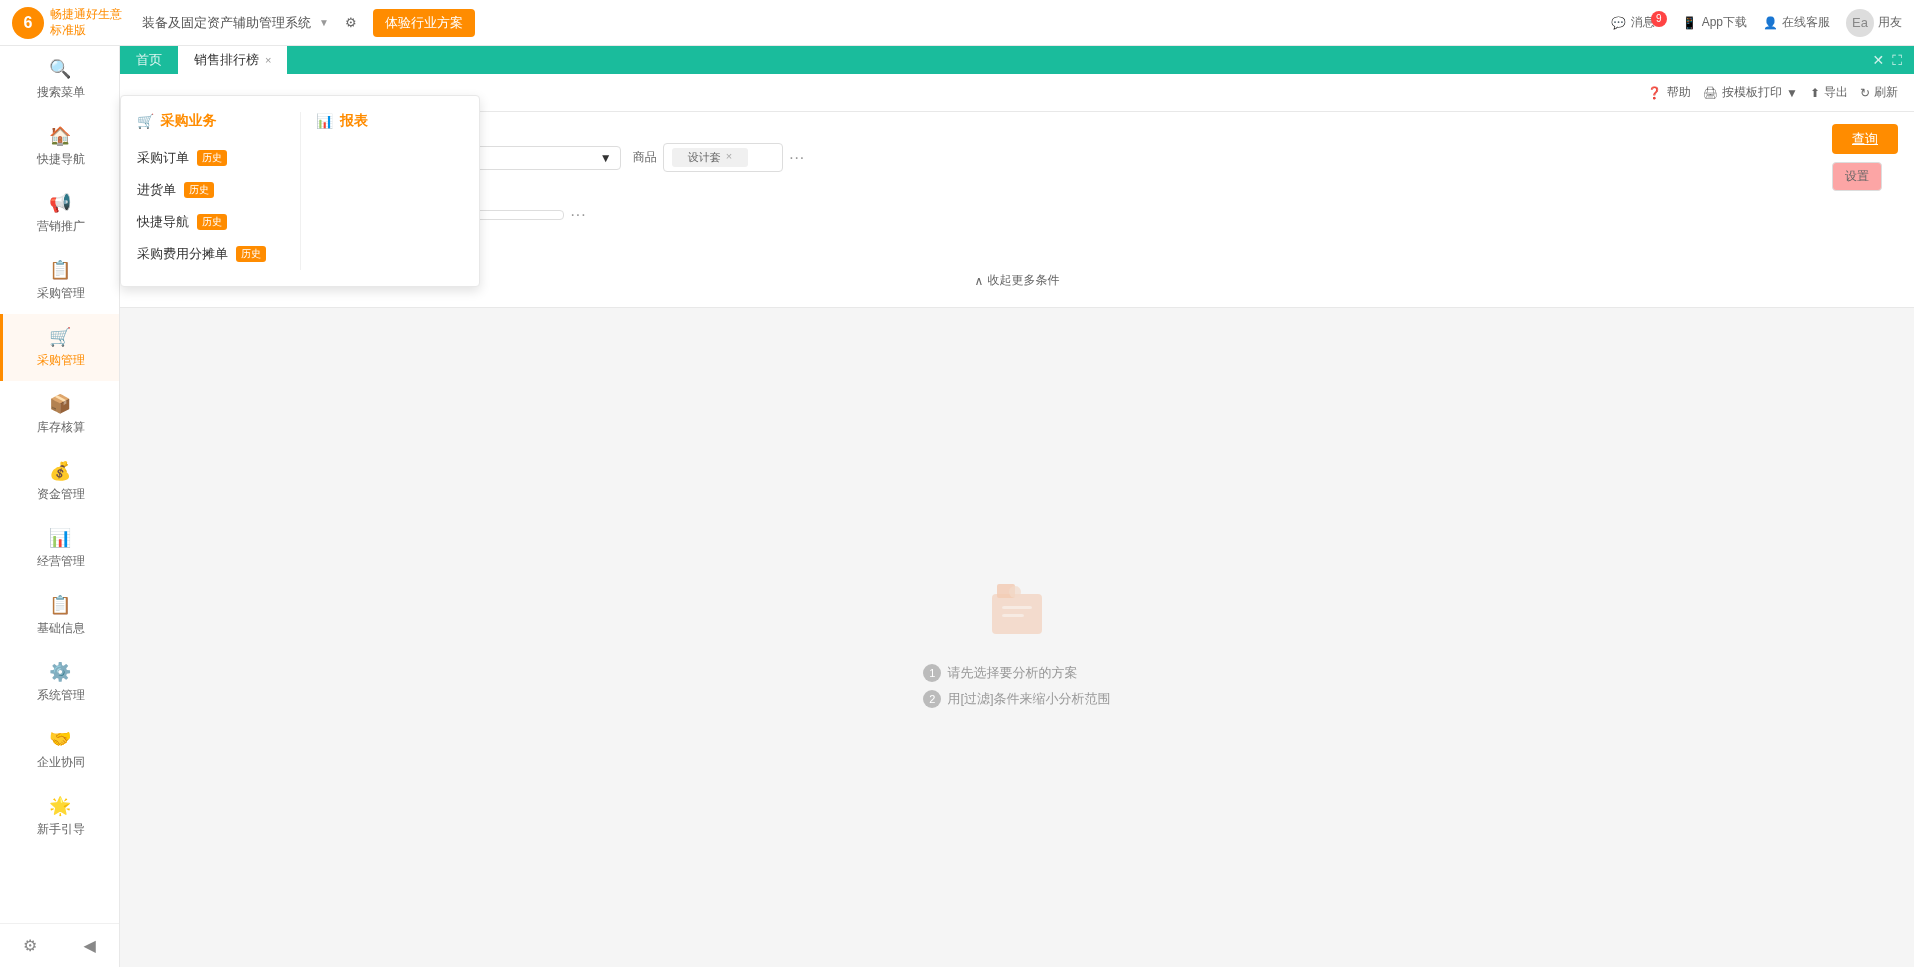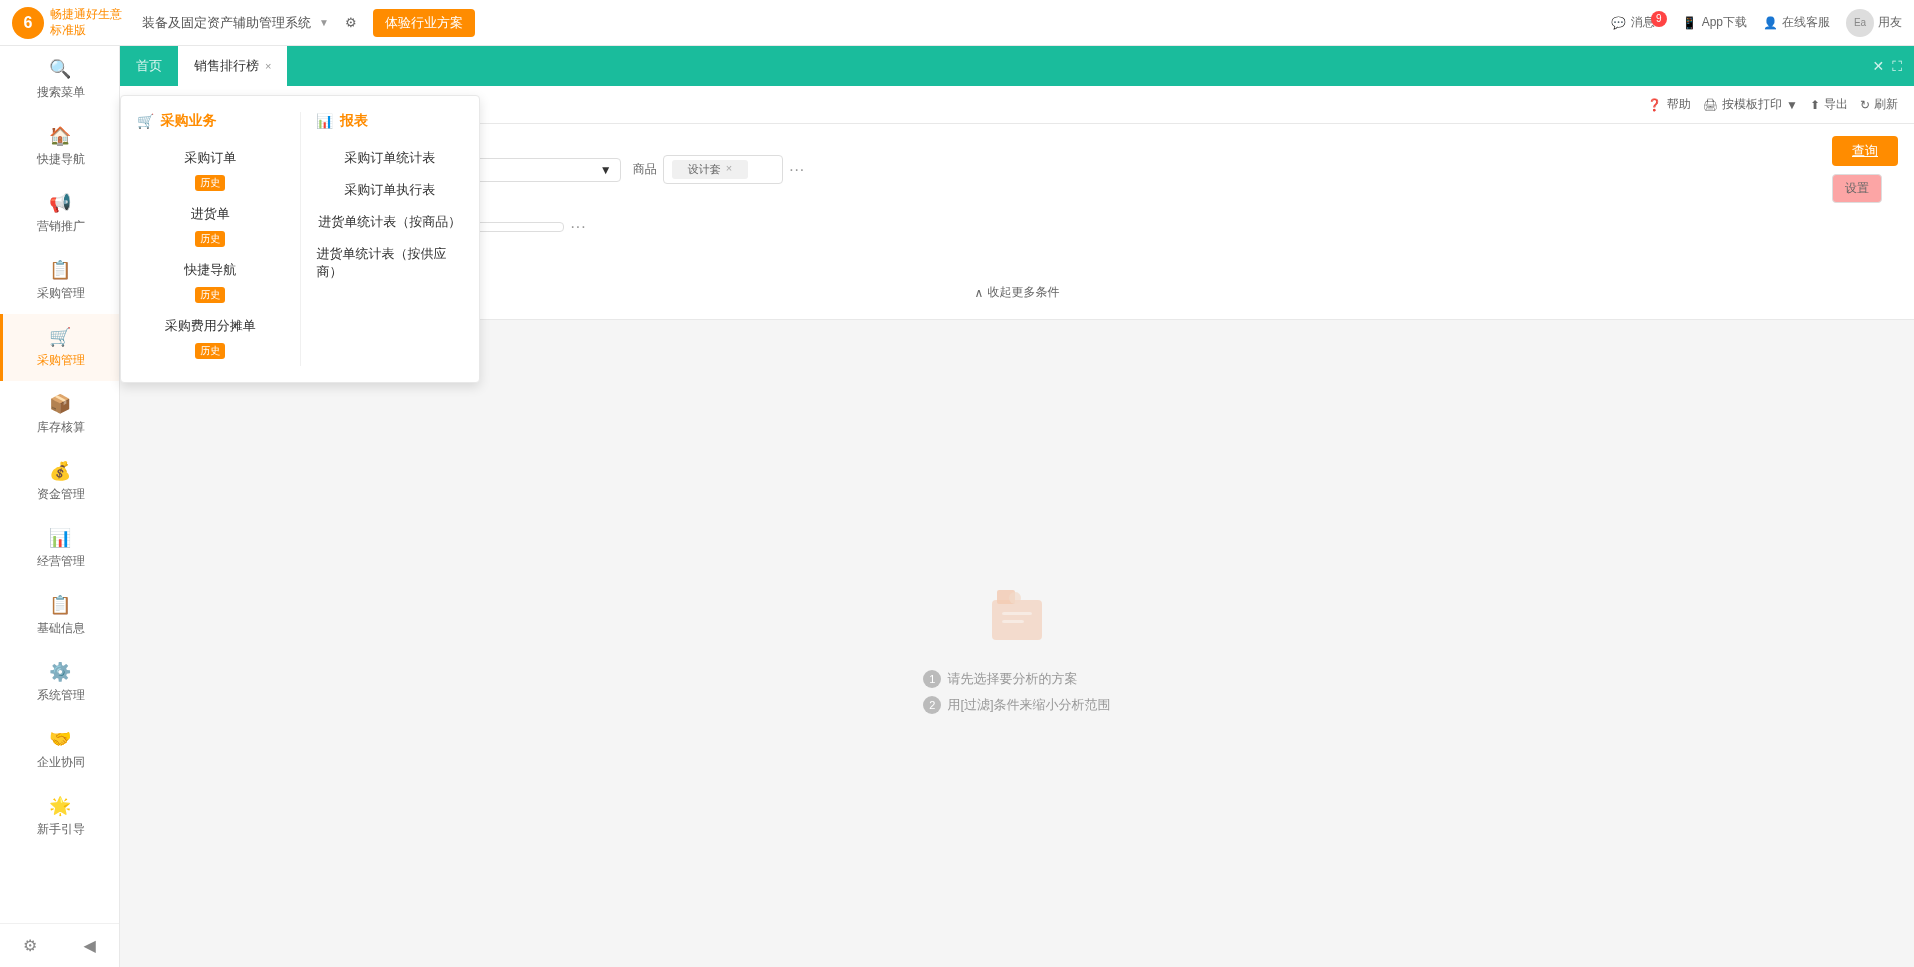--- a/index.html
+++ b/index.html
@@ -15,27 +15,27 @@
     
     .top-bar-left { display: flex; align-items: center; gap: 8px; flex: 1; }
     .logo-area { display: flex; align-items: center; gap: 6px; margin-right: 12px; }
     .logo-icon { width: 32px; height: 32px; background: #ff8c00; border-radius: 50%; display: flex; align-items: center; justify-content: center; color: white; font-size: 16px; font-weight: bold; }
     .logo-text { font-size: 12px; color: #ff8c00; line-height: 1.3; }
     .system-name { font-size: 13px; color: #555; }
     .top-bar-right { display: flex; align-items: center; gap: 16px; }
     .top-right-item { display: flex; align-items: center; gap: 4px; color: #666; font-size: 12px; cursor: pointer; }
     .badge { background: #ff4444; color: white; border-radius: 50%; width: 16px; height: 16px; font-size: 10px; display: flex; align-items: center; justify-content: center; margin-left: -8px; margin-top: -8px; }
     .msg-wrap { position: relative; }
-    .avatar-circle { width: 28px; height: 28px; background: #ddd; border-radius: 50%; display: flex; align-items: center; justify-content: center; font-size: 10px; color: #888; }
+    .avatar-circle { width: 28px; height: 28px; background: #ddd; border-radius: 50%; display: flex; align-items: center; justify-content: center; font-size: 13px; color: #888; }
     .industry-btn { background: #ff8c00; color: white; border: none; border-radius: 4px; padding: 5px 12px; font-size: 13px; cursor: pointer; }
     .settings-icon { width: 28px; height: 28px; display: flex; align-items: center; justify-content: center; cursor: pointer; color: #666; }
     .dropdown-arrow { font-size: 10px; color: #999; cursor: pointer; }
 
     
-    .tab-bar { height: 40px; background: #1abc9c; display: flex; align-items: center; padding: 8px 0; flex-shrink: 0; }
+    .tab-bar { height: 28px; background: #1abc9c; display: flex; align-items: center; padding: 8px 0; flex-shrink: 0; }
     .tab { padding: 0 16px; height: 40px; display: flex; align-items: center; gap: 6px; cursor: pointer; font-size: 13px; color: rgba(255,255,255,0.85); }
     .tab.active { background: #fff; color: #333; height: 40px; }
     .tab-close { color: #999; font-size: 11px; cursor: pointer; }
     .tab-bar-right { margin-left: auto; display: flex; align-items: center; gap: 8px; padding-right: 12px; }
     .tab-bar-icon { color: rgba(255,255,255,0.8); cursor: pointer; font-size: 14px; }
     .sidebar-item { display: flex; flex-direction: column; align-items: center; padding: 12px 0; cursor: pointer; color: #666; font-size: 12px; gap: 4px; border-left: 3px solid transparent; }
     .sidebar-item.active { color: #ff8c00; background: #fff8f2; border-left: 3px solid #ff8c00; }
     .sidebar-icon { font-size: 18px; }
     .sidebar-bottom { margin-top: auto; padding: 12px 0; display: flex; justify-content: space-around; border-top: 1px solid #f0f0f0; }
     .sidebar-bottom-btn { color: #888; cursor: pointer; font-size: 16px; }
@@ -64,21 +64,21 @@
     .empty-icon { width: 80px; height: 80px; opacity: 0.5; }
     .empty-tips { color: #999; font-size: 13px; line-height: 2; }
     .empty-tip-item { display: flex; align-items: center; gap: 6px; }
     .tip-num { width: 18px; height: 18px; background: #bbb; border-radius: 50%; color: white; font-size: 11px; display: flex; align-items: center; justify-content: center; }
 
     
     .dropdown-menu { position: absolute; left: 120px; top: 95px; background: white; border: 1px solid #e8e8e8; border-radius: 4px; box-shadow: 0 4px 12px rgba(0,0,0,0.12); z-index: 200; width: 360px; padding: 16px; }
     .menu-columns { display: flex; gap: 0; }
     .menu-column { flex: 1; }
     .menu-col-title { font-size: 14px; color: #ff8c00; font-weight: bold; margin-bottom: 12px; display: flex; align-items: center; gap: 6px; }
-    .menu-item { display: flex; align-items: center; gap: 8px; padding: 7px 0; cursor: pointer; font-size: 13px; color: #333; flex-direction: column; }
+    .menu-item { display: flex; align-items: center; gap: 8px; padding: 7px 0; cursor: pointer; font-size: 13px; color: #333; }
     .menu-item-badge { background: #ff8c00; color: white; border-radius: 3px; padding: 1px 5px; font-size: 10px; text-align: right; }
     .menu-divider { width: 1px; background: #f0f0f0; margin: 0 16px; }
 
     .dots { color: #999; cursor: pointer; font-size: 16px; }
     .filter-tag-remove { color: #aaa; cursor: pointer; margin-left: 2px; }
 
     .filter-actions { display: flex; flex-direction: column; align-items: flex-start; gap: 4px; margin-left: auto; }
   </style>
 </head>
 <body>
@@ -341,29 +341,15 @@
             <span class="menu-item-badge">历史</span>
           </div>
         </div>
     </div>
     <div class="menu-divider"></div>
     <div class="menu-column">
       <div class="menu-col-title">
         <span>📊</span>
         <span>报表</span>
       </div>
-      <div id="report-items">
-          <div class="menu-item">
-            <span>采购订单统计表</span>
-          </div>
-          <div class="menu-item">
-            <span>采购订单执行表</span>
-          </div>
-          <div class="menu-item">
-            <span>进货单统计表（按商品）</span>
-          </div>
-          <div class="menu-item">
-            <span>进货单统计表（按供应商）</span>
-          </div>
-        </div>
     </div>
   </div>
 </div>
 
 </body></html>

